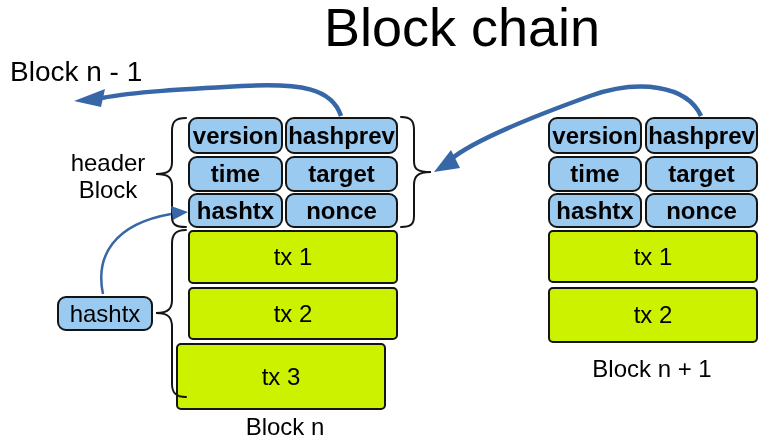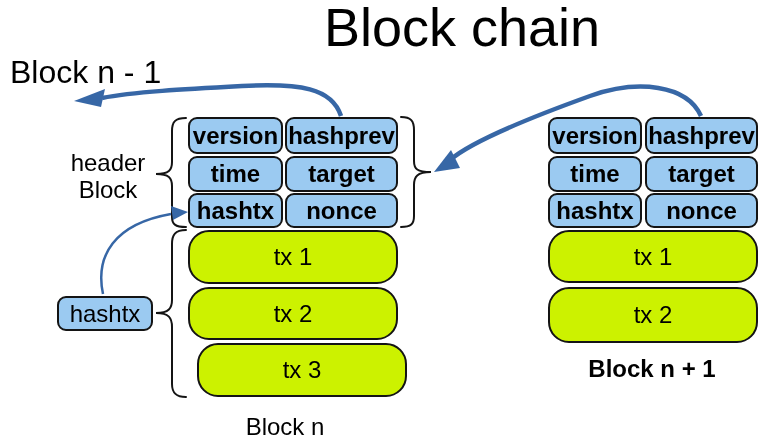--- a/index.html
+++ b/index.html
@@ -10,32 +10,32 @@
     color:var(--text,#000);
     position:relative;overflow:hidden;
   }
   .stage{position:absolute;inset:0;}
   .title{
     position:absolute;left:152px;top:-6px;width:620px;
     text-align:center;font-size:54px;line-height:66px;
     white-space:nowrap;
   }
   .lbl{position:absolute;white-space:nowrap;}
-  .lbl-prev{left:10px;top:56px;font-size:32px;line-height:32px;}
+  .lbl-prev{left:10px;top:56px;font-size:28px;line-height:32px;}
   .lbl-bheader{left:58px;top:149px;width:100px;text-align:center;
     font-size:24px;line-height:27px;white-space:normal;}
   .lbl-blockn{left:215px;top:413px;width:140px;text-align:center;font-size:24px;}
-  .lbl-blockn1{left:572px;top:355px;width:160px;text-align:center;font-size:24px;font-weight:bold;}
+  .lbl-blockn1{left:572px;top:355px;width:160px;text-align:center;font-size:24px;}
   .cell{
     position:absolute;display:flex;align-items:center;justify-content:center;
     box-sizing:border-box;border:2px solid var(--cell-border,#111);
     font-size:24px;
   }
   .hcell{background:var(--header-cell-fill,#9BCAF1);border-radius:9px;font-weight:bold;}
-  .txcell{background:var(--tx-cell-fill,#CCF200);border-radius:21px;text-align:center;}
+  .txcell{background:var(--tx-cell-fill,#CCF200);border-radius:5px;text-align:center;}
   .hashbox{
     position:absolute;left:57px;top:296px;width:96px;height:35px;
     display:flex;align-items:center;justify-content:center;
     box-sizing:border-box;border:2px solid var(--cell-border,#111);
     border-radius:9px;background:var(--header-cell-fill,#9BCAF1);
     font-size:24px;
   }
   svg.overlay{position:absolute;inset:0;pointer-events:none;}
   .brace{fill:none;stroke:var(--cell-border,#111);stroke-width:2;stroke-linecap:round;}
   .arrow{fill:none;stroke:var(--arrow,#3767A6);}
@@ -57,21 +57,21 @@
 
   <div class="cell hcell" style="left:188px;top:117px;width:95px;height:37px">version</div>
   <div class="cell hcell" style="left:285px;top:117px;width:113px;height:37px">hashprev</div>
   <div class="cell hcell" style="left:188px;top:156px;width:95px;height:36px">time</div>
   <div class="cell hcell" style="left:285px;top:156px;width:113px;height:36px">target</div>
   <div class="cell hcell" style="left:188px;top:193px;width:95px;height:35px">hashtx</div>
   <div class="cell hcell" style="left:285px;top:193px;width:113px;height:35px">nonce</div>
 
   <div class="cell txcell" style="left:188px;top:230px;width:210px;height:54px">tx 1</div>
   <div class="cell txcell" style="left:188px;top:287px;width:210px;height:53px">tx 2</div>
-  <div class="cell txcell" style="left:197px;top:343px;width:210px;height:54px">tx 3</div>
+  <div class="cell txcell" style="left:176px;top:343px;width:210px;height:67px">tx 3</div>
 
   <div class="lbl lbl-blockn">Block n</div>
 
   <div class="cell hcell" style="left:548px;top:117px;width:94px;height:37px">version</div>
   <div class="cell hcell" style="left:645px;top:117px;width:113px;height:37px">hashprev</div>
   <div class="cell hcell" style="left:548px;top:156px;width:94px;height:36px">time</div>
   <div class="cell hcell" style="left:645px;top:156px;width:113px;height:36px">target</div>
   <div class="cell hcell" style="left:548px;top:193px;width:94px;height:35px">hashtx</div>
   <div class="cell hcell" style="left:645px;top:193px;width:113px;height:35px">nonce</div>
 

